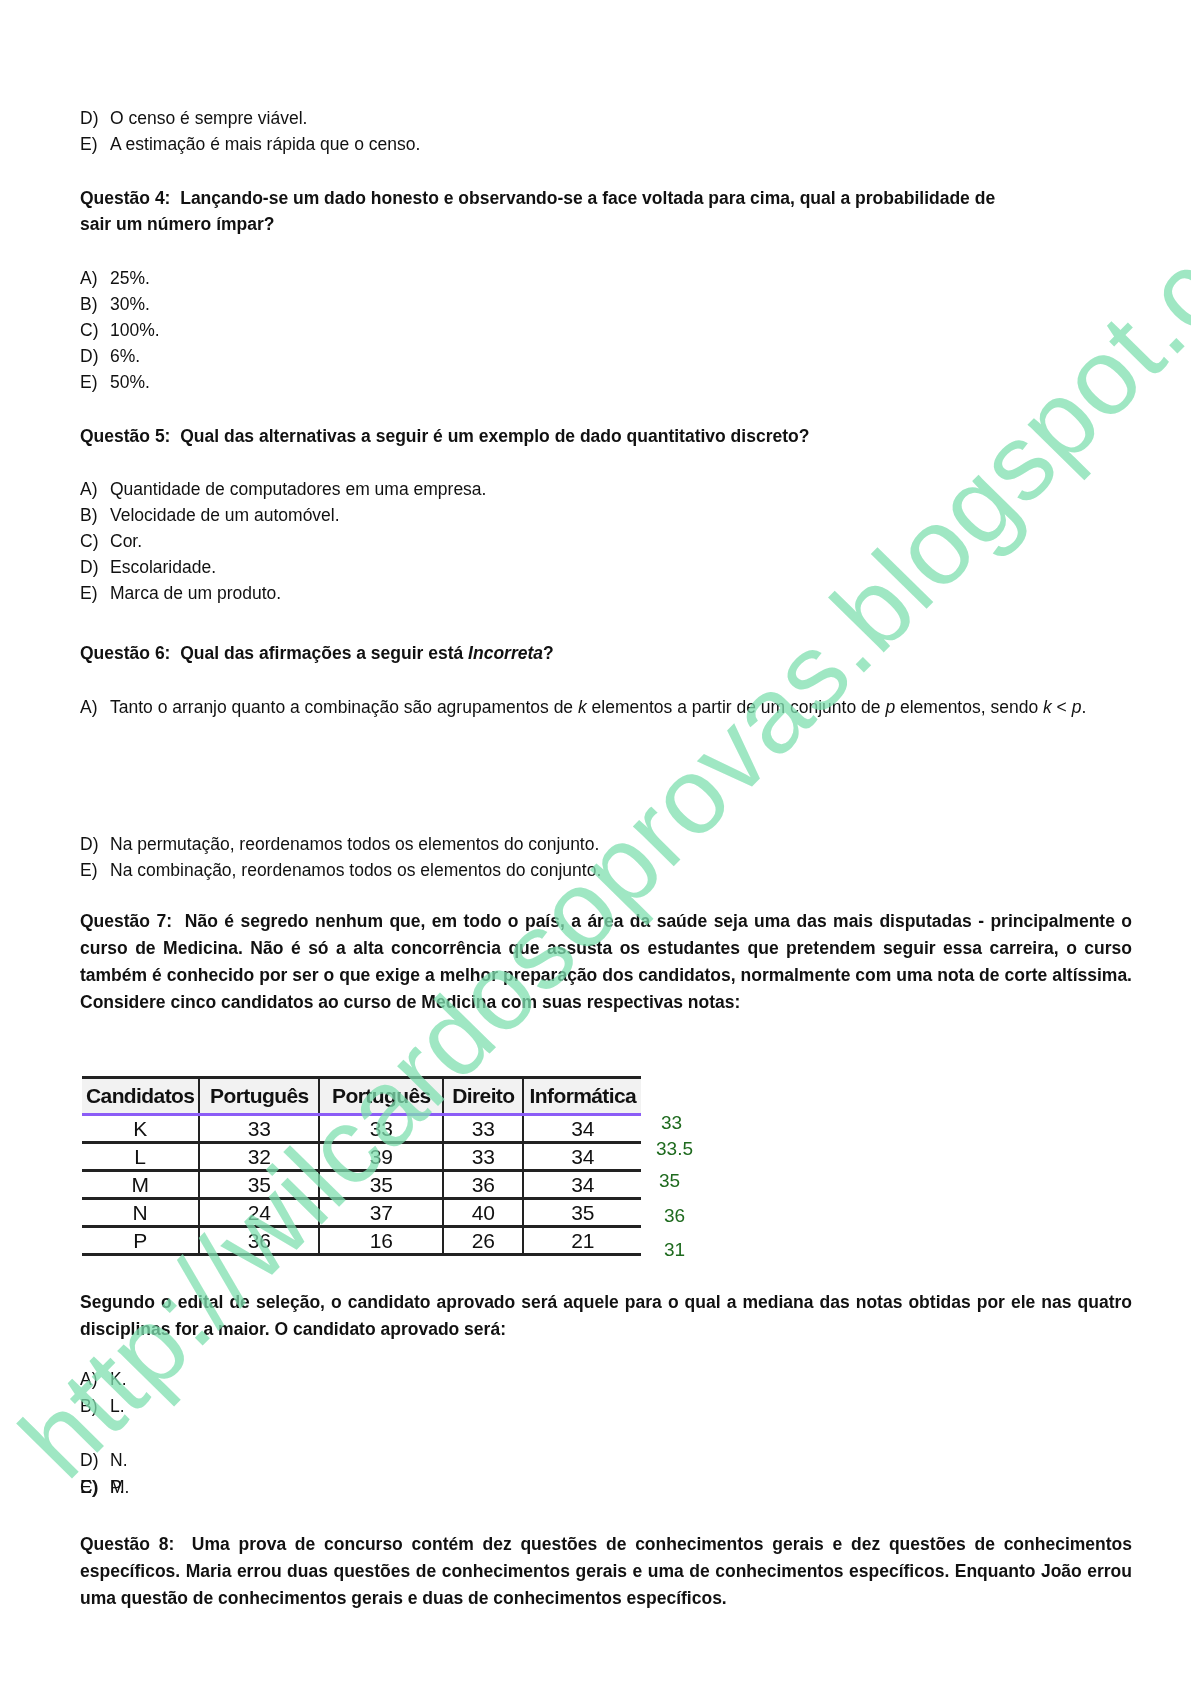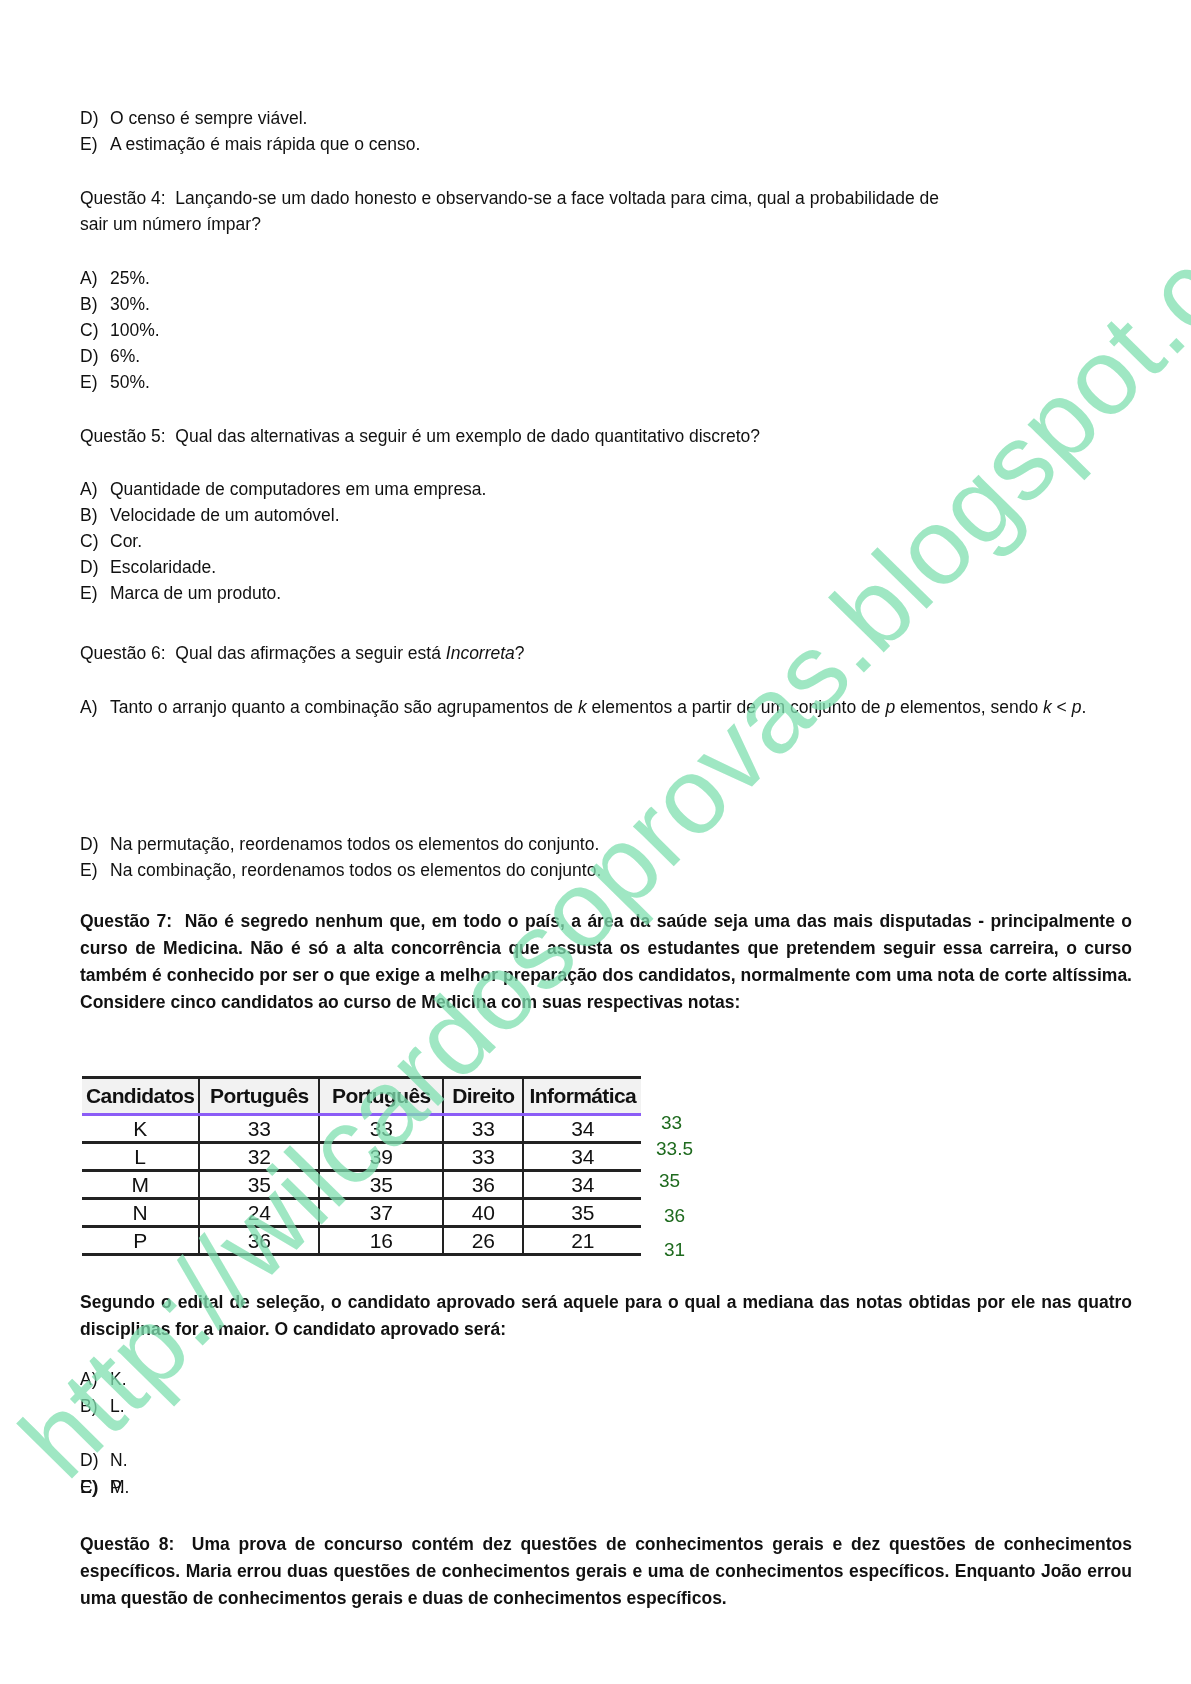--- a/index.html
+++ b/index.html
@@ -21,21 +21,21 @@
       width: 1191px;
       height: 1684px;
     }
     .line {
       position: absolute;
       left: 80px;
       font-size: 17.5px;
       line-height: 22px;
       white-space: nowrap;
     }
-    .bold { font-weight: normal; }
+    .bold { font-weight: bold; }
     .justify {
       position: absolute;
       left: 80px;
       width: 1052px;
       font-size: 17.5px;
       line-height: 27px;
       text-align: justify;
     }
     .justify.bold { font-weight: bold; }
     .opt-letter { display: inline-block; min-width: 30px; }

